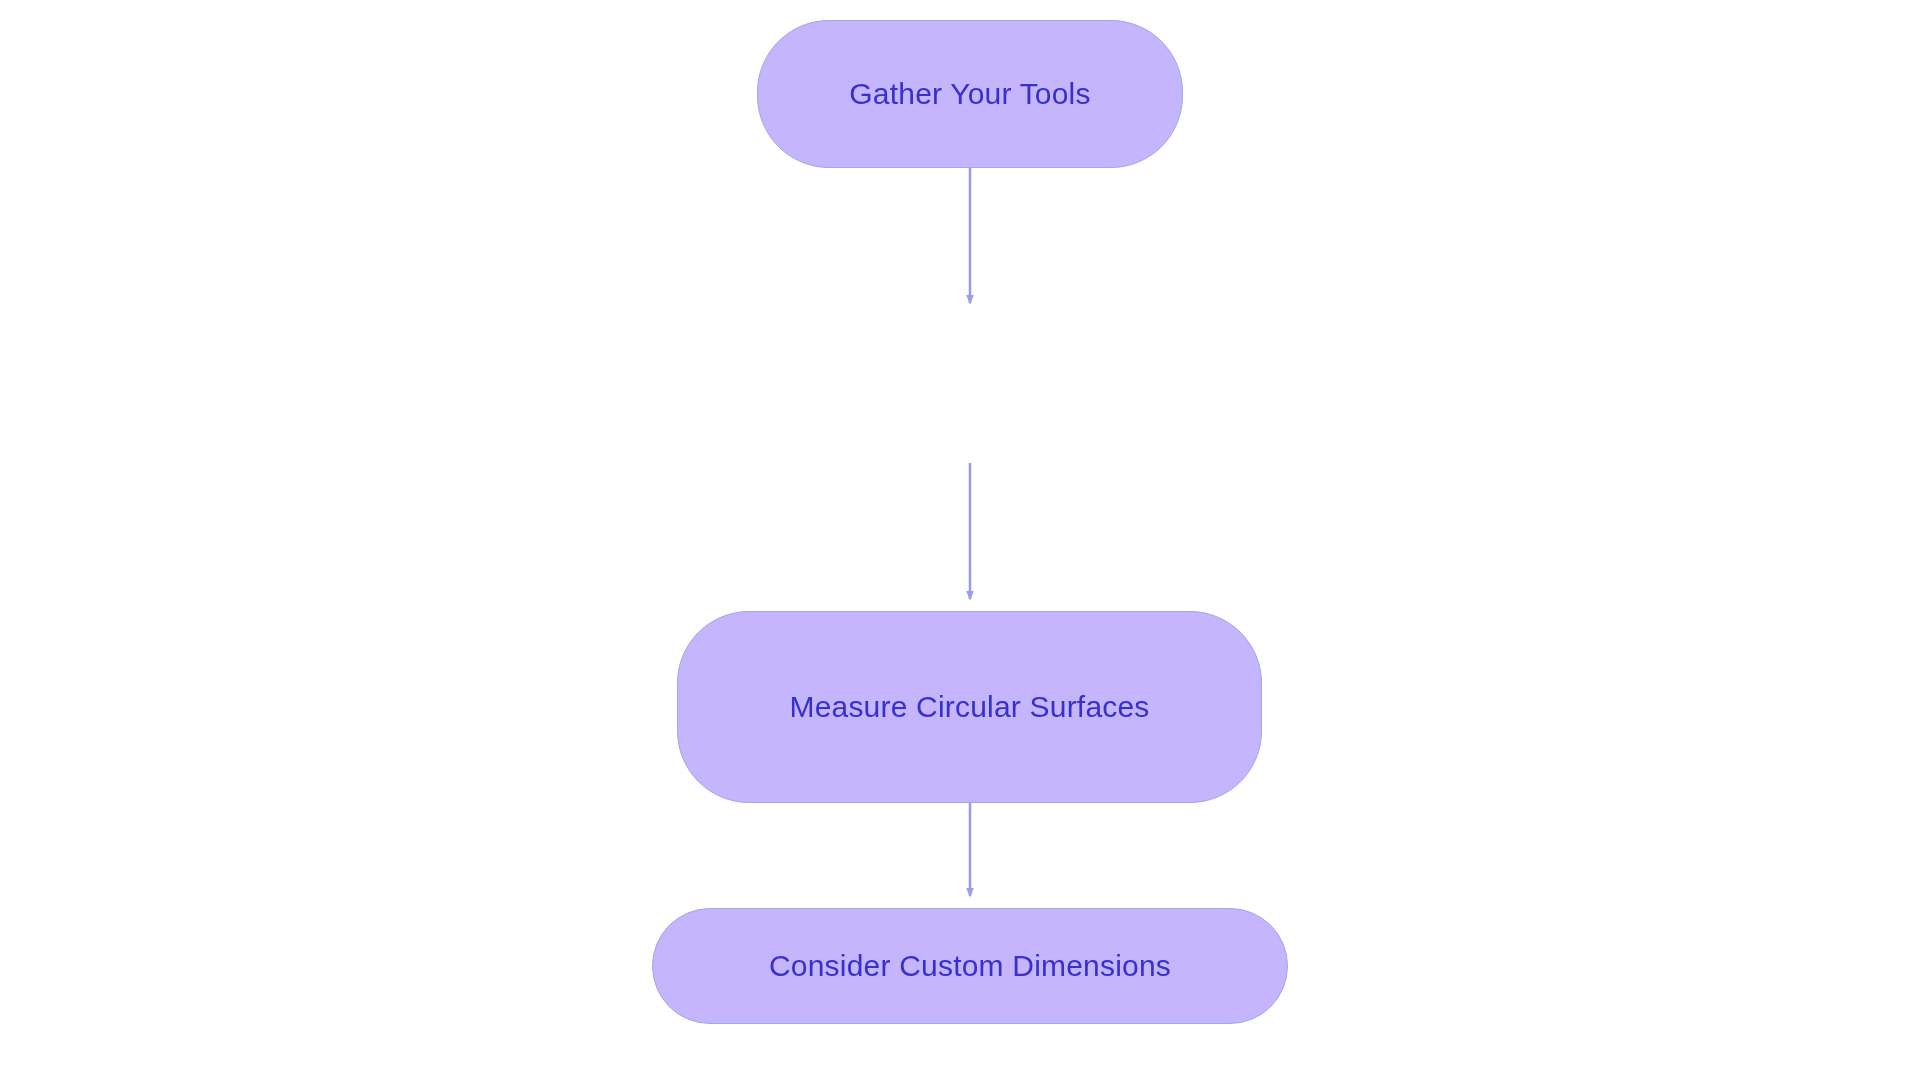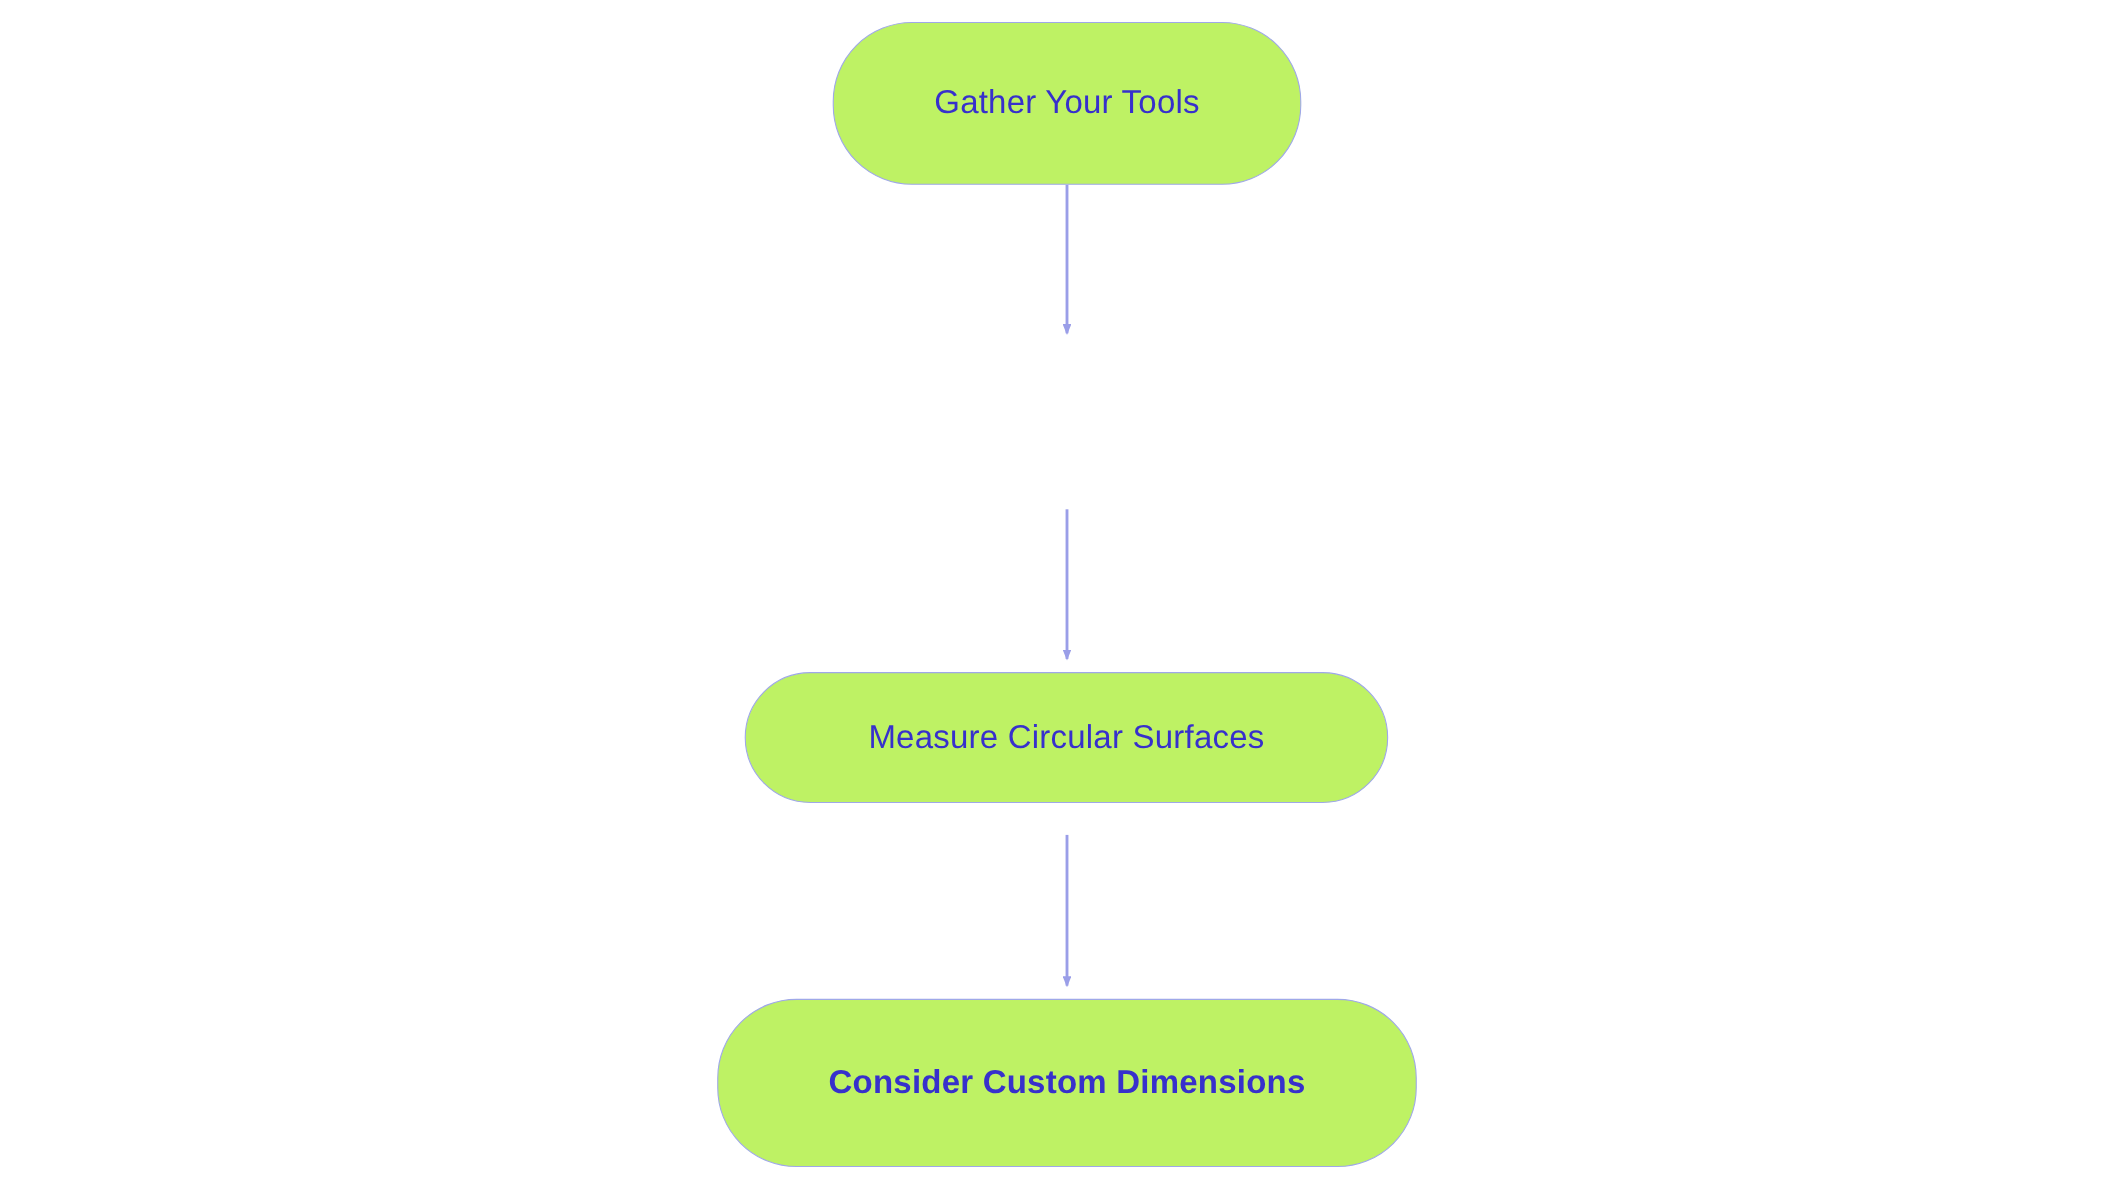--- a/index.html
+++ b/index.html
@@ -18,21 +18,21 @@
     width: 1920px;
     height: 1083px;
     background: #ffffff;
   }
   .node {
     position: absolute;
     box-sizing: border-box;
     display: flex;
     align-items: center;
     justify-content: center;
-    background: #bef264;
+    background: #c4b5fd;
     border: 1.6px solid #9fa8e8;
     border-radius: 72px;
     color: #3730cc;
     font-size: 30px;
     font-weight: 400;
     letter-spacing: 0.2px;
     white-space: nowrap;
     font-family: "Liberation Sans", sans-serif;
   }
   .connector {
@@ -58,21 +58,21 @@
     <line x1="970" y1="168" x2="970" y2="303" stroke="#9a9ee8" stroke-width="2.6" marker-end="url(#arrowhead)"></line>
     <line x1="970" y1="463" x2="970" y2="599" stroke="#9a9ee8" stroke-width="2.6" marker-end="url(#arrowhead)"></line>
     <line x1="970" y1="759" x2="970" y2="896" stroke="#9a9ee8" stroke-width="2.6" marker-end="url(#arrowhead)"></line>
   </svg>
 
   <div class="node" style="left:757px; top:20px; width:426px; height:148px;">
     <span>Gather Your Tools</span>
   </div>
 
 
-  <div class="node" style="left:677px; top:611px; width:585px; height:119px;">
+  <div class="node" style="left:677px; top:611px; width:585px; height:192px;">
     <span>Measure Circular Surfaces</span>
   </div>
 
-  <div class="node" style="left:652px; top:908px; width:636px; height:153px;font-weight:bold;">
+  <div class="node" style="left:652px; top:908px; width:636px; height:116px;">
     <span>Consider Custom Dimensions</span>
   </div>
 
 </div>
 
 </body></html>

